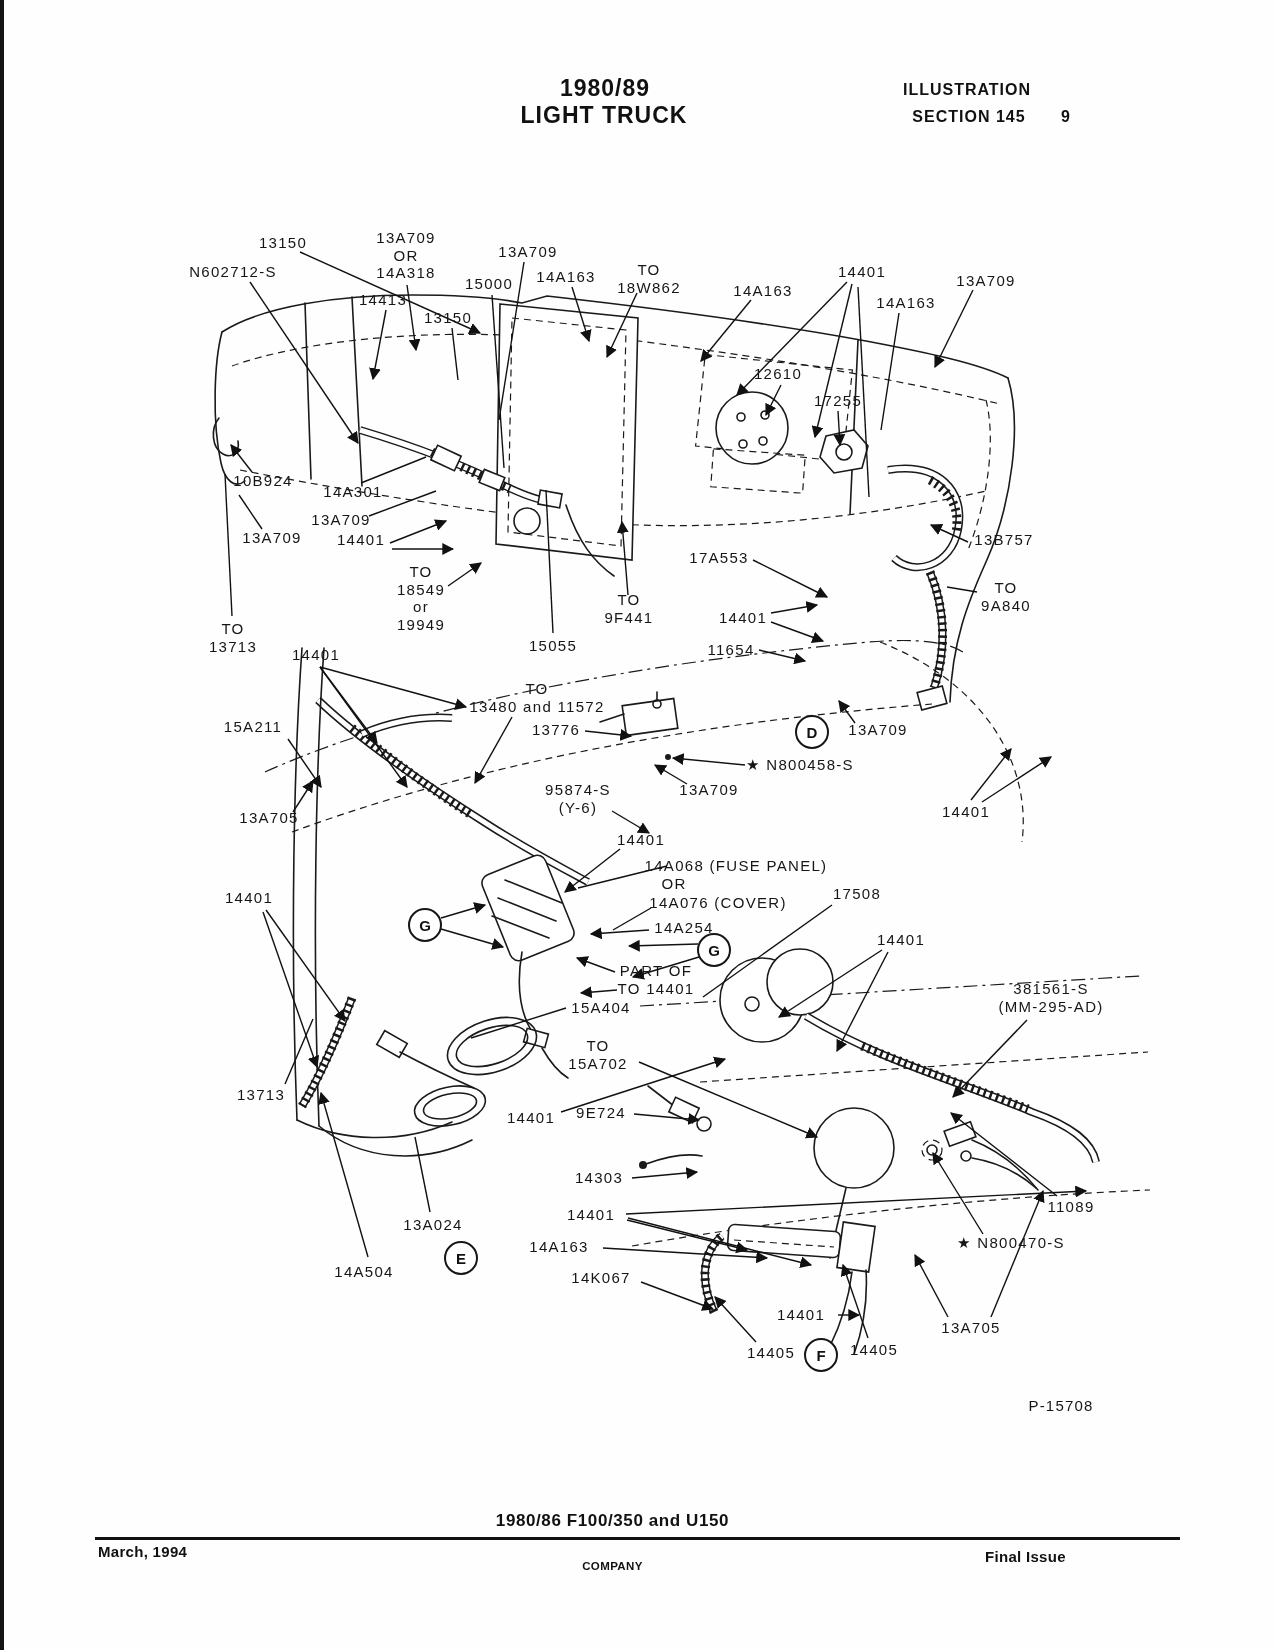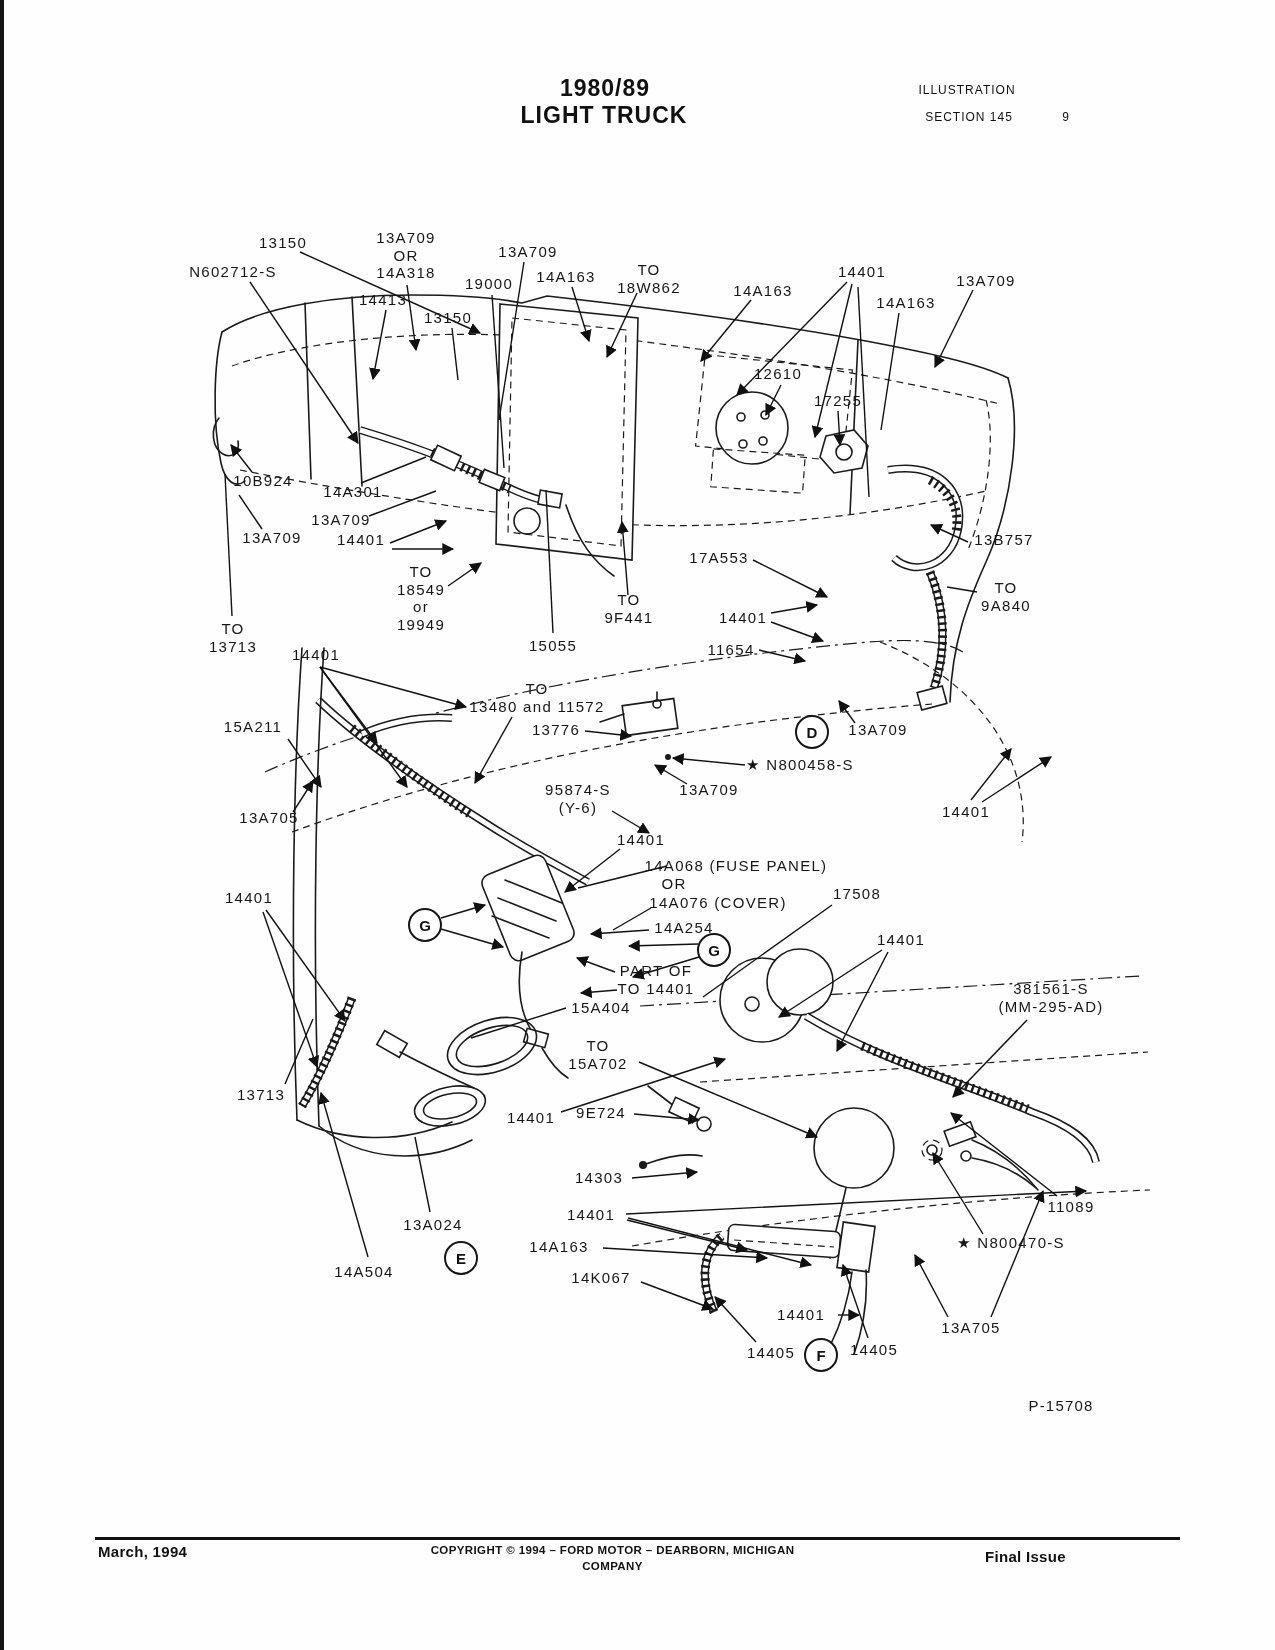--- a/index.html
+++ b/index.html
@@ -6,21 +6,21 @@
   #page{position:relative;width:1275px;height:1650px;background:#fefefe;overflow:hidden;
         font-family:"Liberation Sans", sans-serif;color:#111;}
   .abs{position:absolute;font-weight:bold;}
   .ctr{transform:translate(-50%,-50%);}
   .co{position:absolute;transform:translate(-50%,-50%);font-size:15px;line-height:1.18;
       letter-spacing:1.3px;white-space:pre-line;text-align:center;color:#161616;}
   .circ{position:absolute;transform:translate(-50%,-50%);width:30px;height:30px;
         border:2px solid #161616;border-radius:50%;display:flex;align-items:center;
         justify-content:center;font-size:15px;font-weight:bold;letter-spacing:0;background:#fff;}
   .h-title{font-size:23px;font-weight:bold;letter-spacing:1px;white-space:nowrap;}
-  .h-right{font-size:12px;font-weight:normal;letter-spacing:1px;white-space:nowrap;}
+  .h-right{font-size:16px;font-weight:bold;letter-spacing:1px;white-space:nowrap;}
   .caption{left:0;width:1225px;text-align:center;font-size:17px;font-weight:bold;
            letter-spacing:0.6px;white-space:nowrap;}
   .fig-num{font-size:15px;letter-spacing:1.2px;}
   .foot-sm{font-size:11.5px;letter-spacing:0.4px;}
   .foot-lg{font-size:15px;letter-spacing:0.3px;}
   .rule{background:#111;}
   svg{position:absolute;left:0;top:0;}
   .s{fill:none;stroke:#1a1a1a;stroke-width:1.6;stroke-linecap:round;}
   .d{fill:none;stroke:#1a1a1a;stroke-width:1.2;stroke-dasharray:7 5;}
   .dd{fill:none;stroke:#1a1a1a;stroke-width:1.2;stroke-dasharray:14 5 3 5;}
@@ -246,21 +246,21 @@
       <line class="ld" x1="263" y1="912" x2="317" y2="1067" marker-end="url(#ah)"></line>
     </g>
   </svg>
 
   <div class="co" style="left:283px;top:243px">13150</div>
   <div class="co" style="left:406px;top:256px">13A709
 OR
 14A318</div>
   <div class="co" style="left:528px;top:252px">13A709</div>
   <div class="co" style="left:233px;top:272px">N602712-S</div>
-  <div class="co" style="left:489px;top:284px">19000</div>
+  <div class="co" style="left:489px;top:284px">15000</div>
   <div class="co" style="left:566px;top:277px">14A163</div>
   <div class="co" style="left:649px;top:279px">TO
 18W862</div>
   <div class="co" style="left:763px;top:291px">14A163</div>
   <div class="co" style="left:862px;top:272px">14401</div>
   <div class="co" style="left:986px;top:281px">13A709</div>
   <div class="co" style="left:906px;top:303px">14A163</div>
   <div class="co" style="left:383px;top:300px">14413</div>
   <div class="co" style="left:448px;top:318px">13150</div>
   <div class="co" style="left:778px;top:374px">12610</div>
@@ -329,20 +329,20 @@
   <div class="co" style="left:874px;top:1350px">14405</div>
 
   <div class="circ" style="left:812px;top:732px">D</div>
   <div class="circ" style="left:425px;top:925px">G</div>
   <div class="circ" style="left:714px;top:950px">G</div>
   <div class="circ" style="left:461px;top:1258px">E</div>
   <div class="circ" style="left:821px;top:1355px">F</div>
 
   <div class="co fig-num" style="left:1061px;top:1406px">P-15708</div>
 
+  <div class="abs caption" style="top:1511px">1980/86 F100/350 and U150</div>
 
   <div class="abs rule" style="left:95px;top:1537px;width:1085px;height:3px"></div>
   <div class="abs foot-lg" style="left:98px;top:1543px">March, 1994</div>
-  <div class="abs foot-sm" style="left:0;width:1225px;top:1544px;text-align:center">COPYRIGHT © 1994 – FORD MOTOR – DEARBORN, MICHIGAN</div>
   <div class="abs foot-sm" style="left:0;width:1225px;top:1560px;text-align:center">COMPANY</div>
   <div class="abs foot-lg" style="left:985px;top:1548px">Final Issue</div>
 
 </div>
 
 </body></html>

